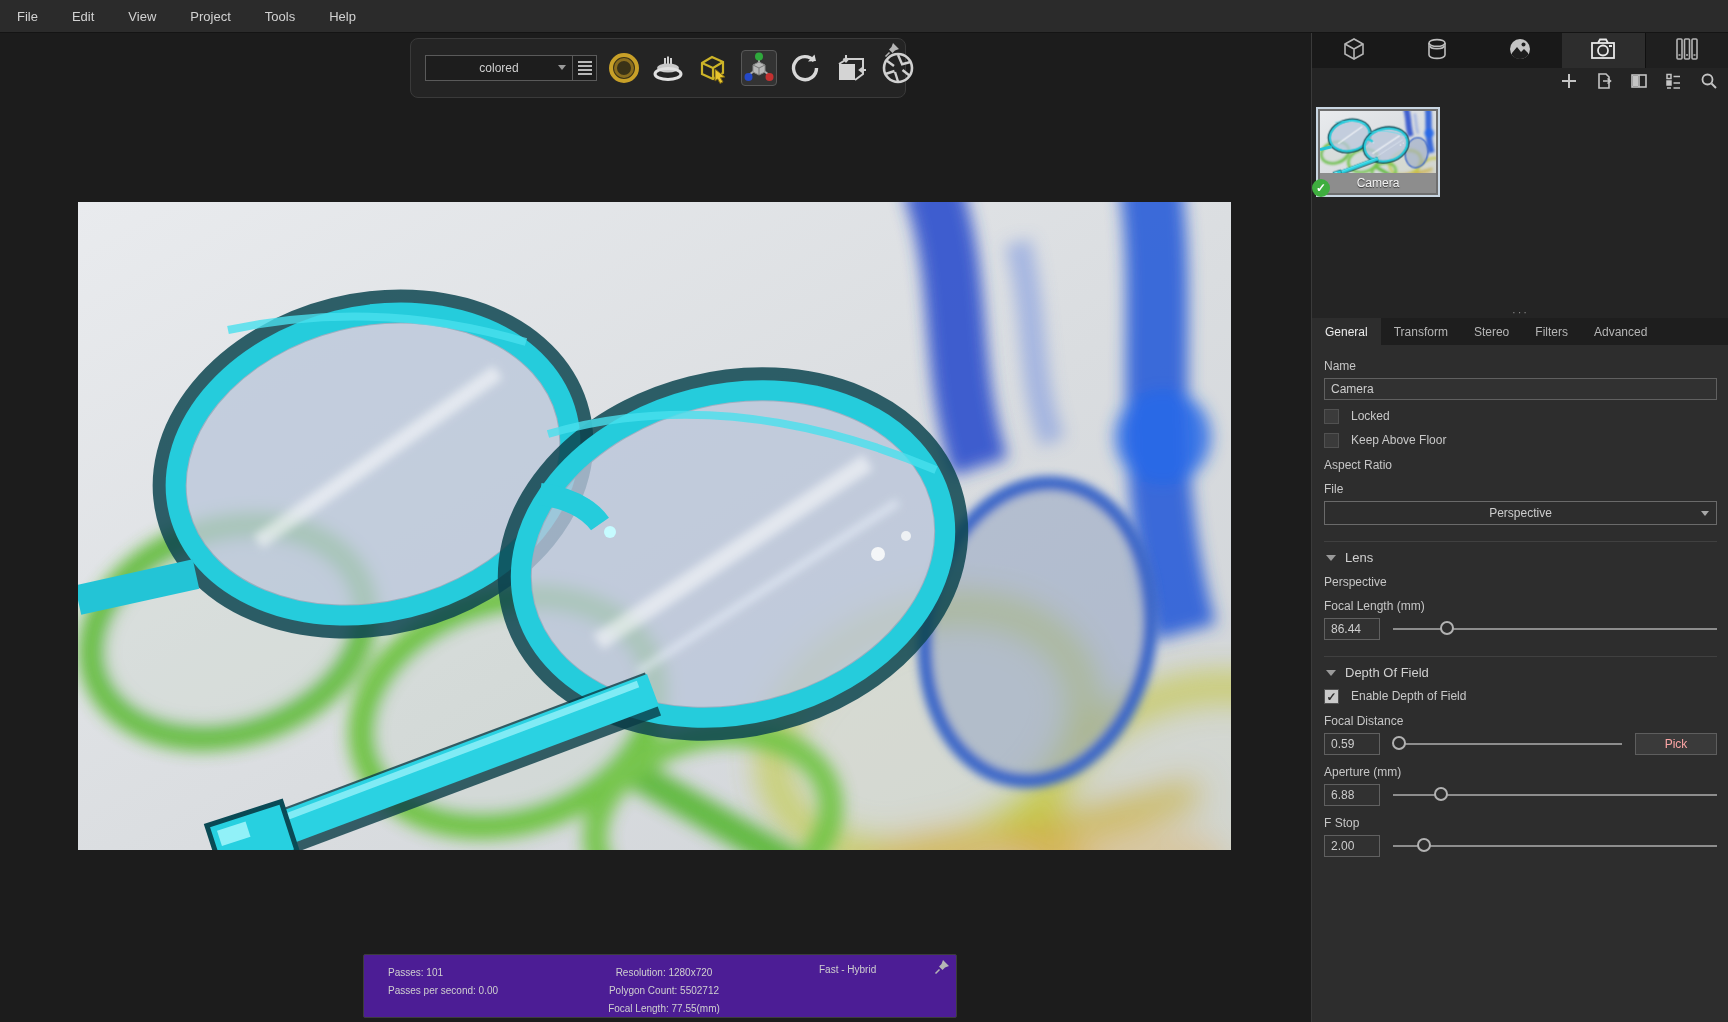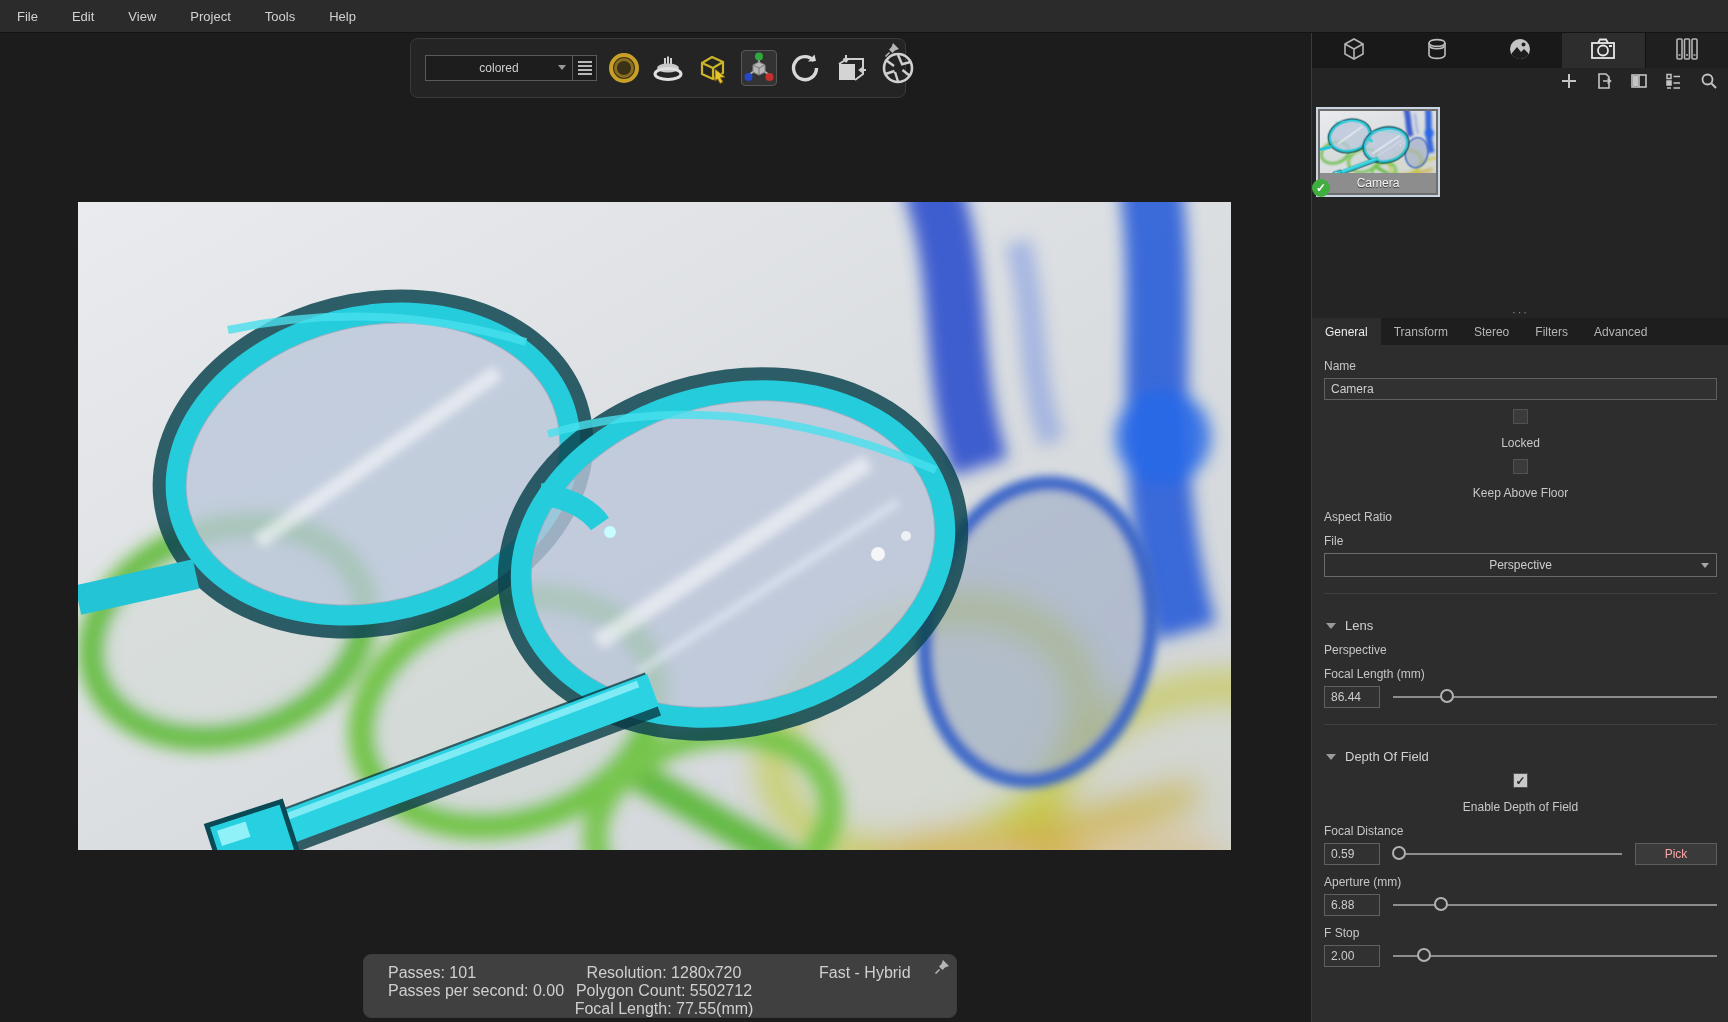--- a/index.html
+++ b/index.html
@@ -27,21 +27,21 @@
   .tb-icon { width:36px; height:36px; display:flex; align-items:center; justify-content:center; border-radius:4px; }
   .tb-icon.active { background:#333333; border:1px solid #585858; }
   .toolbar .pin { position:absolute; right:5px; top:3px; }
 
   
   .viewport { position:absolute; left:78px; top:202px; width:1153px; height:648px; overflow:hidden; background:#d8dadd;}
   .viewport svg { width:100%; height:100%; display:block; }
 
   
   .statusbox { position:absolute; left:363px; top:954px; width:594px; height:64px;
-    background:#404040; border:1px solid #3c3c3c; border-radius:8px; z-index:20; font-size:16px; color:#cfcfcf;}
+    background:#4c1d95; border:1px solid #3c3c3c; border-radius:2px; z-index:20; font-size:10px; color:#cfcfcf;}
   .statusbox .col-left { position:absolute; left:24px; top:9px; line-height:18px; }
   .statusbox .col-mid { position:absolute; left:170px; top:9px; width:260px; text-align:center; line-height:18px;}
   .statusbox .col-right { position:absolute; left:455px; top:9px; }
   .statusbox .pin { position:absolute; right:6px; top:4px; }
 
   
   .rpanel { position:absolute; left:1311px; top:0; width:417px; height:1022px; background:#242424; border-left:1px solid #3a3a3a;}
   .rtabs { position:absolute; left:0; top:30px; width:417px; height:38px; display:flex; background:#191919;}
   .rtab { flex:1; display:flex; align-items:center; justify-content:center; }
   .rtab.active { background:#2d2d2d; }
@@ -63,33 +63,33 @@
 
   .props { position:absolute; left:0; top:318px; width:417px; height:704px; background:#2d2d2d; }
   .ptabs { display:flex; background:#1e1e1e; height:27px; align-items:stretch; }
   .ptab { padding:0 13px; font-size:12px; color:#b5b5b5; display:flex; align-items:center; cursor:default;}
   .ptab.active { background:#2d2d2d; color:#ececec; }
   .pbody { padding:10px 12px 0 12px; font-size:12px; }
   .plabel { color:#c6c6c6; margin:10px 0 5px 0; }
   .pinput { background:#313131; border:1px solid #606060; color:#cdcdcd; height:22px;
     font-size:12px; padding:0 6px; font-family:"Liberation Sans", sans-serif;}
   .full { width:100%; }
-  .chk-row { display:flex; align-items:center; gap:12px; margin:9px 0;flex-direction:column; }
+  .chk-row { display:flex; align-items:flex-start; gap:12px; margin:9px 0; }
   .chk { width:15px; height:15px; background:#3b3b3b; border:1px solid #515151; display:flex; align-items:center; justify-content:center;}
   .chk.checked { background:#c9c9c9; color:#2d2d2d; font-size:12px; font-weight:bold; }
   .ar-row { display:flex; align-items:center; gap:8px; }
   .ar-row .pinput { width:56px; }
   .dd-btn { width:80px; height:24px; background:#2d2d2d; border:1px solid #6a6a6a; margin-left:12px;
     display:flex; align-items:center; justify-content:center;}
   .tri-down { width:0; height:0; border-left:5px solid transparent; border-right:5px solid transparent; border-top:6px solid #a8a8a8;}
   .type-dd { position:relative; width:100%; height:24px; background:#2d2d2d; border:1px solid #6a6a6a;
     display:flex; align-items:center; justify-content:center; color:#cdcdcd;}
   .type-dd .tri-down { position:absolute; right:7px; top:9px; border-left-width:4px; border-right-width:4px; border-top-width:5px;}
   .divider { height:1px; background:#404040; margin:16px 0 6px 0; }
-  .sect-head { display:flex; align-items:center; gap:9px; margin:24px 0 2px 2px; color:#d0d0d0; font-size:13px;}
+  .sect-head { display:flex; align-items:center; gap:9px; margin:8px 0 2px 2px; color:#d0d0d0; font-size:13px;}
   .sect-tri { width:0; height:0; border-left:5px solid transparent; border-right:5px solid transparent; border-top:6px solid #9a9a9a;}
   .slider-row { display:flex; align-items:center; gap:13px; }
   .slider-row .pinput { width:56px; flex:none; }
   .slider { position:relative; flex:1; height:22px; }
   .slider .track { position:absolute; left:0; right:0; top:10px; height:2px; background:#8d8d8d; }
   .slider .handle { position:absolute; top:3px; width:14px; height:14px; border:2px solid #b2b2b2;
     border-radius:50%; background:#2d2d2d; margin-left:-8px;}
   .pick-btn { width:82px; height:22px; background:#3a3a3a; border:1px solid #5e5e5e; color:#fca5a5;
     font-size:12px; display:flex; align-items:center; justify-content:center; flex:none;}
   .icon-svg { display:block; }

